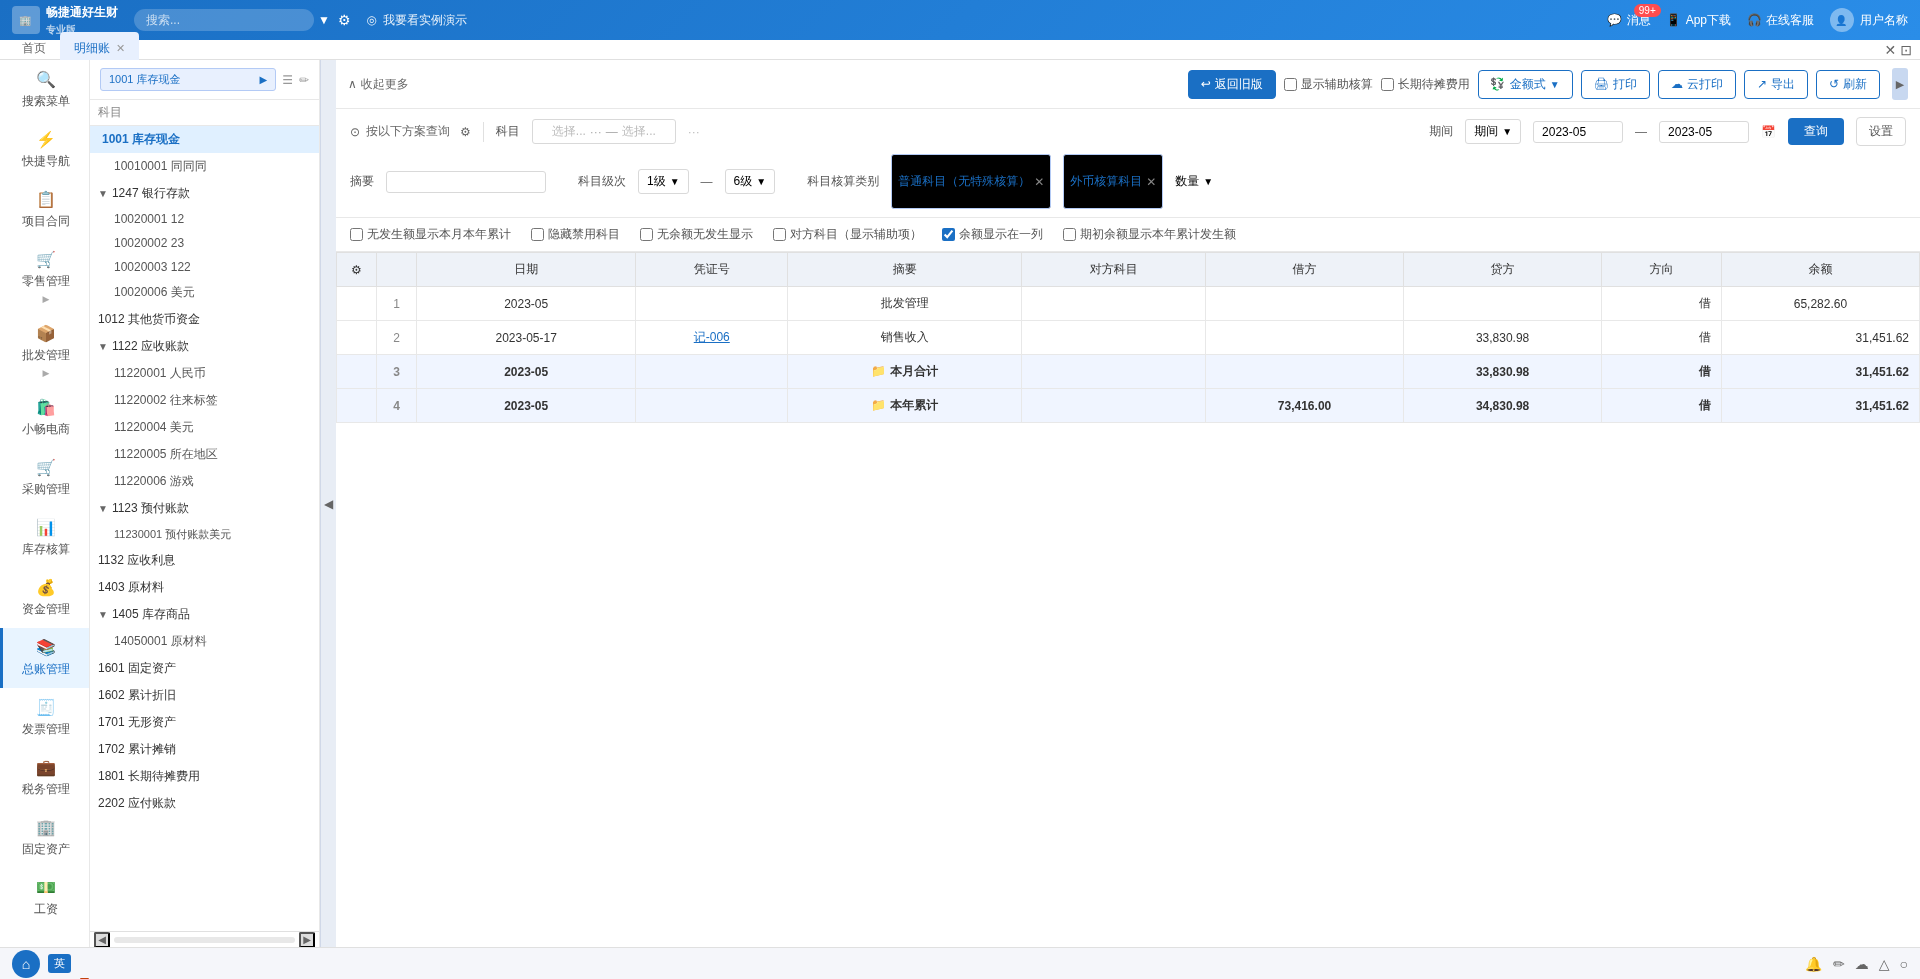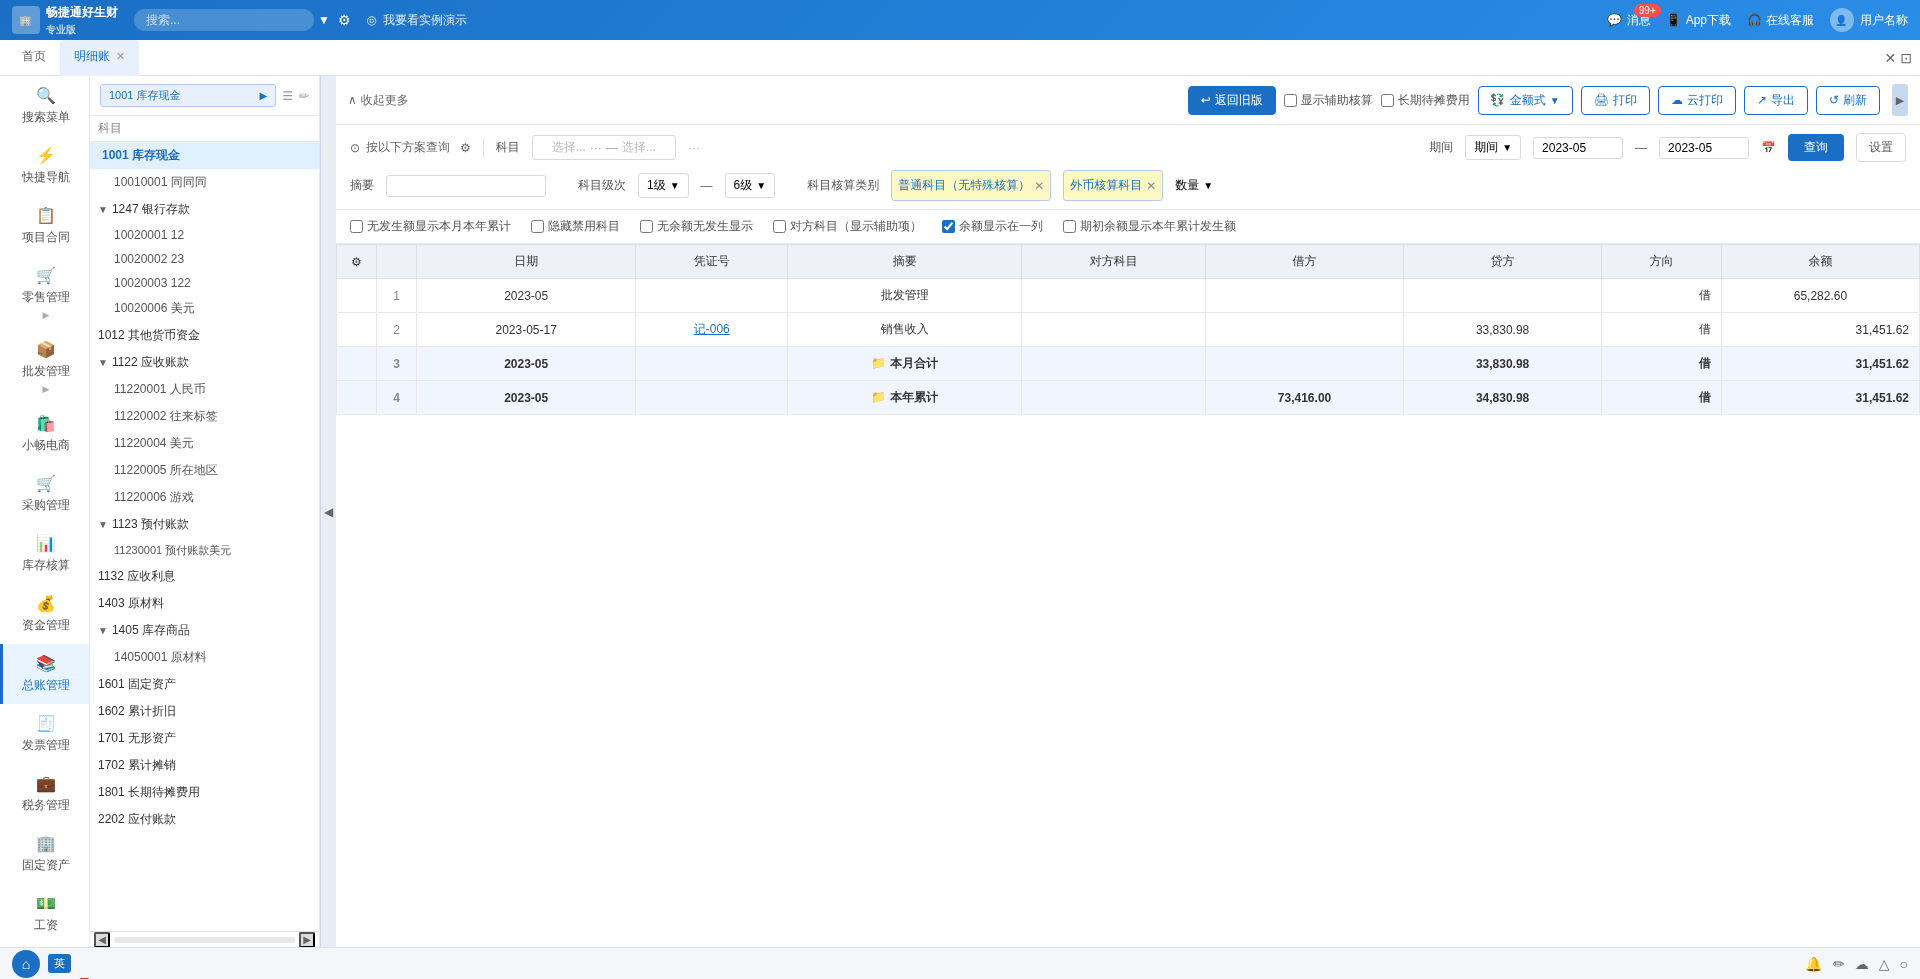--- a/index.html
+++ b/index.html
@@ -25,21 +25,21 @@
     .top-bar-demo { margin-left: 16px; display: flex; align-items: center; gap: 6px; color: rgba(255,255,255,0.9); cursor: pointer; font-size: 12px; }
     .top-bar-spacer { flex: 1; }
     .top-bar-actions { display: flex; align-items: center; gap: 16px; }
     .top-bar-action { display: flex; align-items: center; gap: 4px; cursor: pointer; color: white; font-size: 12px; position: relative; }
     .badge { background: #ff4d4f; color: white; border-radius: 10px; padding: 1px 5px; font-size: 10px; position: absolute; top: -8px; right: -10px; }
     .top-bar-user { display: flex; align-items: center; gap: 6px; cursor: pointer; }
     .user-avatar { width: 24px; height: 24px; border-radius: 50%; background: rgba(255,255,255,0.4); display: flex; align-items: center; justify-content: center; font-size: 10px; }
 
     
     .tab-bar {
-      height: 36px;
+      height: 20px;
       background: #fff;
       display: flex;
       align-items: center;
       border-bottom: 1px solid #e0e0e0;
       flex-shrink: 0;
       padding: 0 8px;
     }
     .tab-item {
       height: 36px;
       display: flex;
@@ -158,21 +158,21 @@
     }
     .toolbar-checkbox { display: flex; align-items: center; gap: 4px; font-size: 12px; color: #555; cursor: pointer; }
     .filter-input {
       border: 1px solid #d9d9d9;
       border-radius: 3px;
       padding: 3px 8px;
       font-size: 12px;
       color: #333;
       width: 120px;
     }
-    .filter-tag { display: flex; align-items: center; gap: 4px; background: #fef9c3; border: 1px solid #b3caf5; border-radius: 3px; padding: 6px 6px; font-size: 11px; color: #1a6fc4; }
+    .filter-tag { display: flex; align-items: center; gap: 4px; background: #000000; border: 1px solid #b3caf5; border-radius: 3px; padding: 18px 6px; font-size: 11px; color: #1a6fc4; }
     .filter-tag .close { color: #888; cursor: pointer; }
     .date-input { border: 1px solid #d9d9d9; border-radius: 3px; padding: 3px 8px; font-size: 12px; width: 90px; }
 
     
     .table-area {
       flex: 1;
       overflow: auto;
       padding: 0;
       background: #fff;
     }

